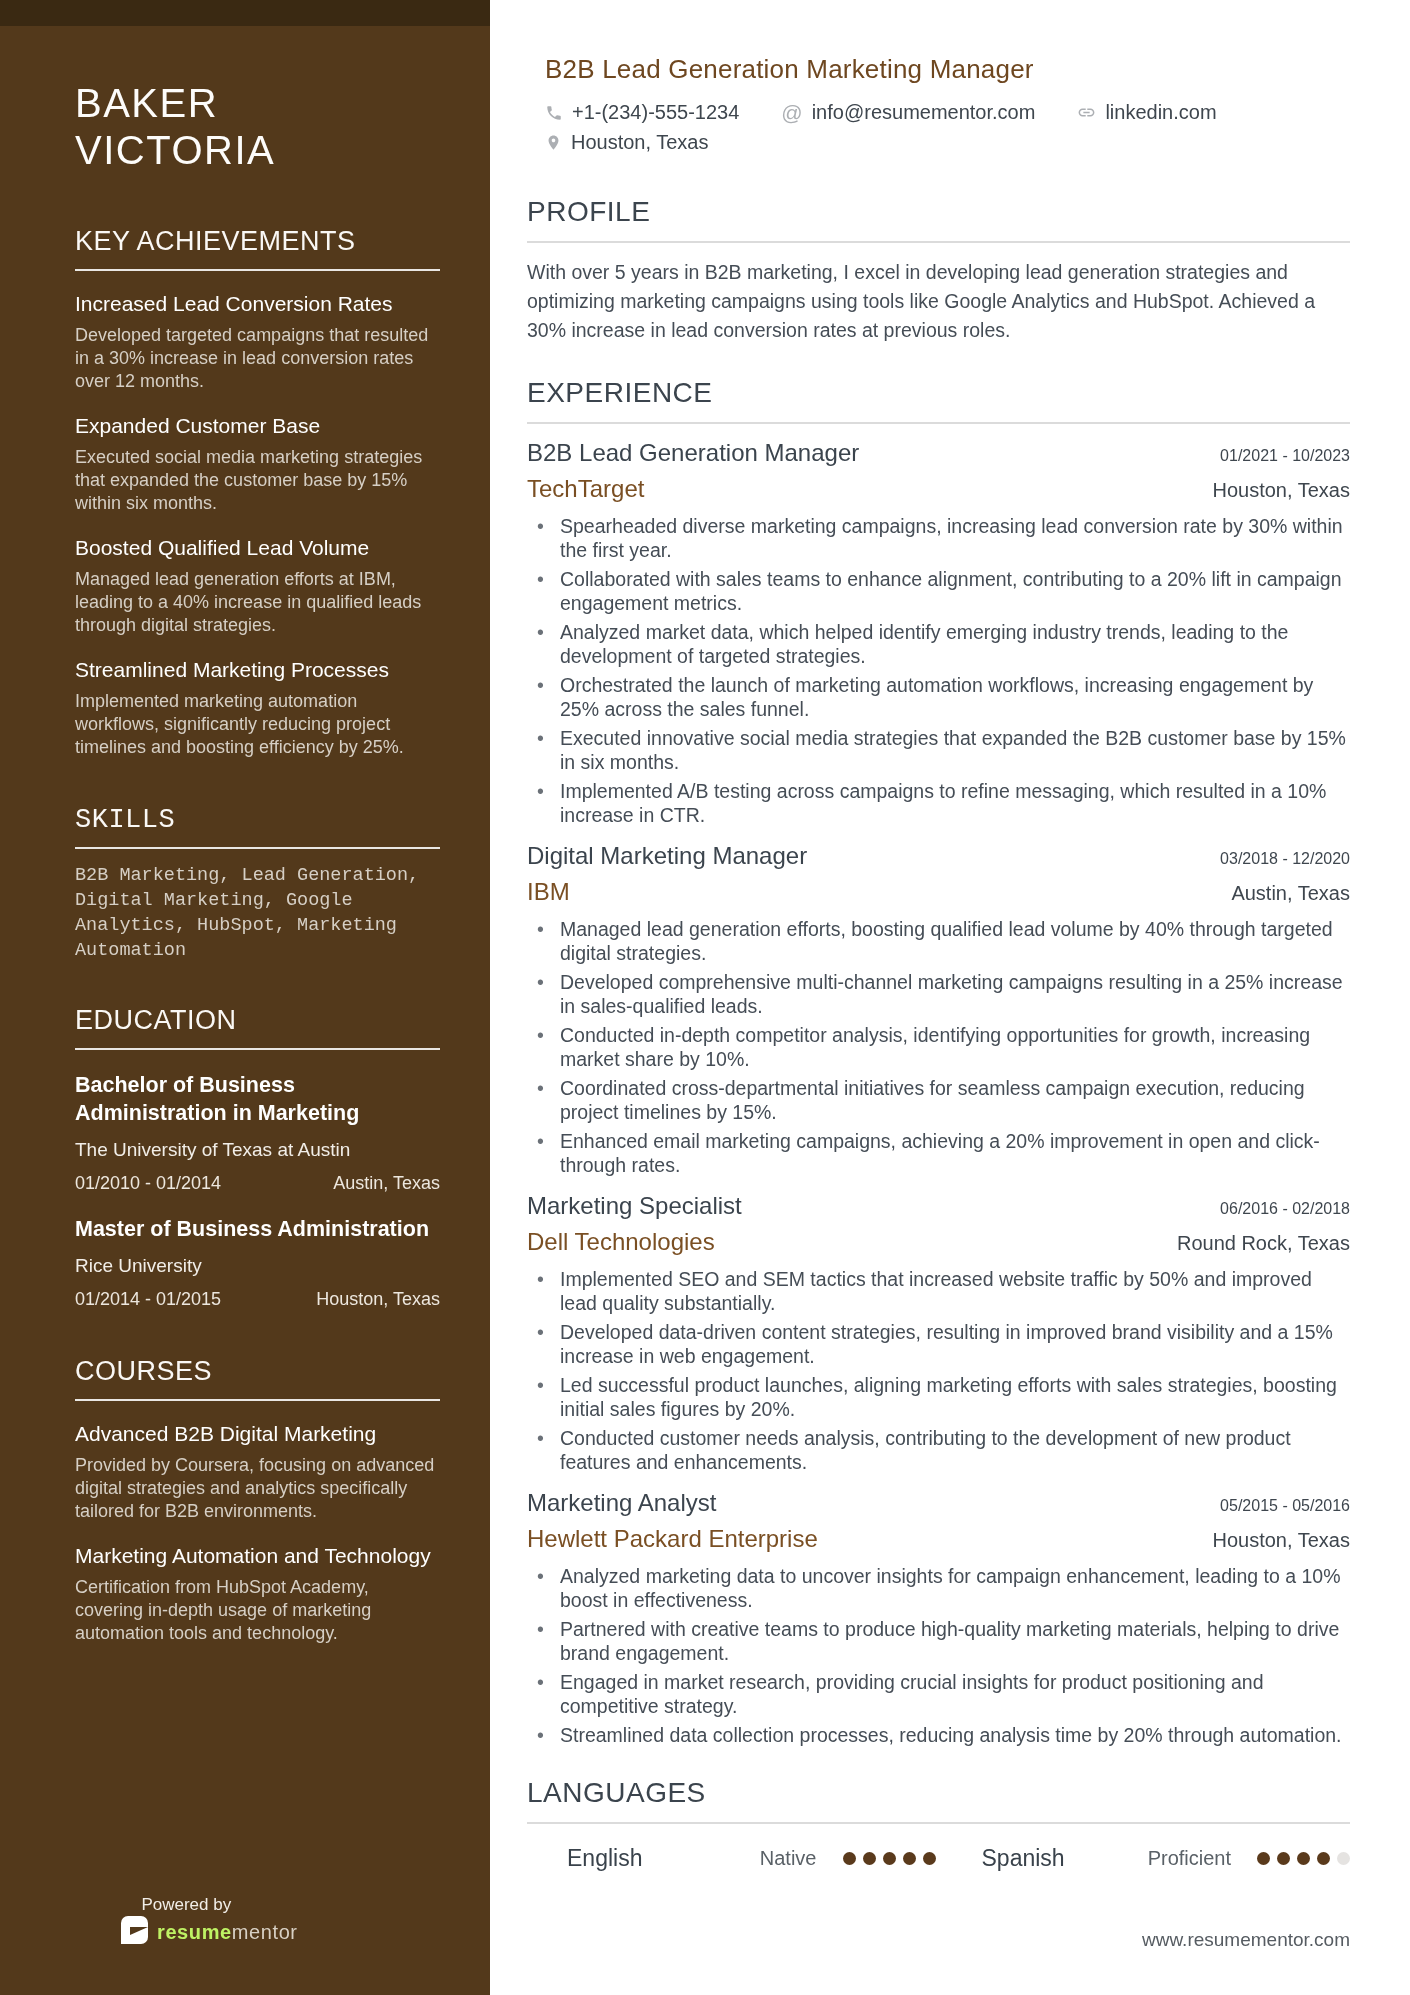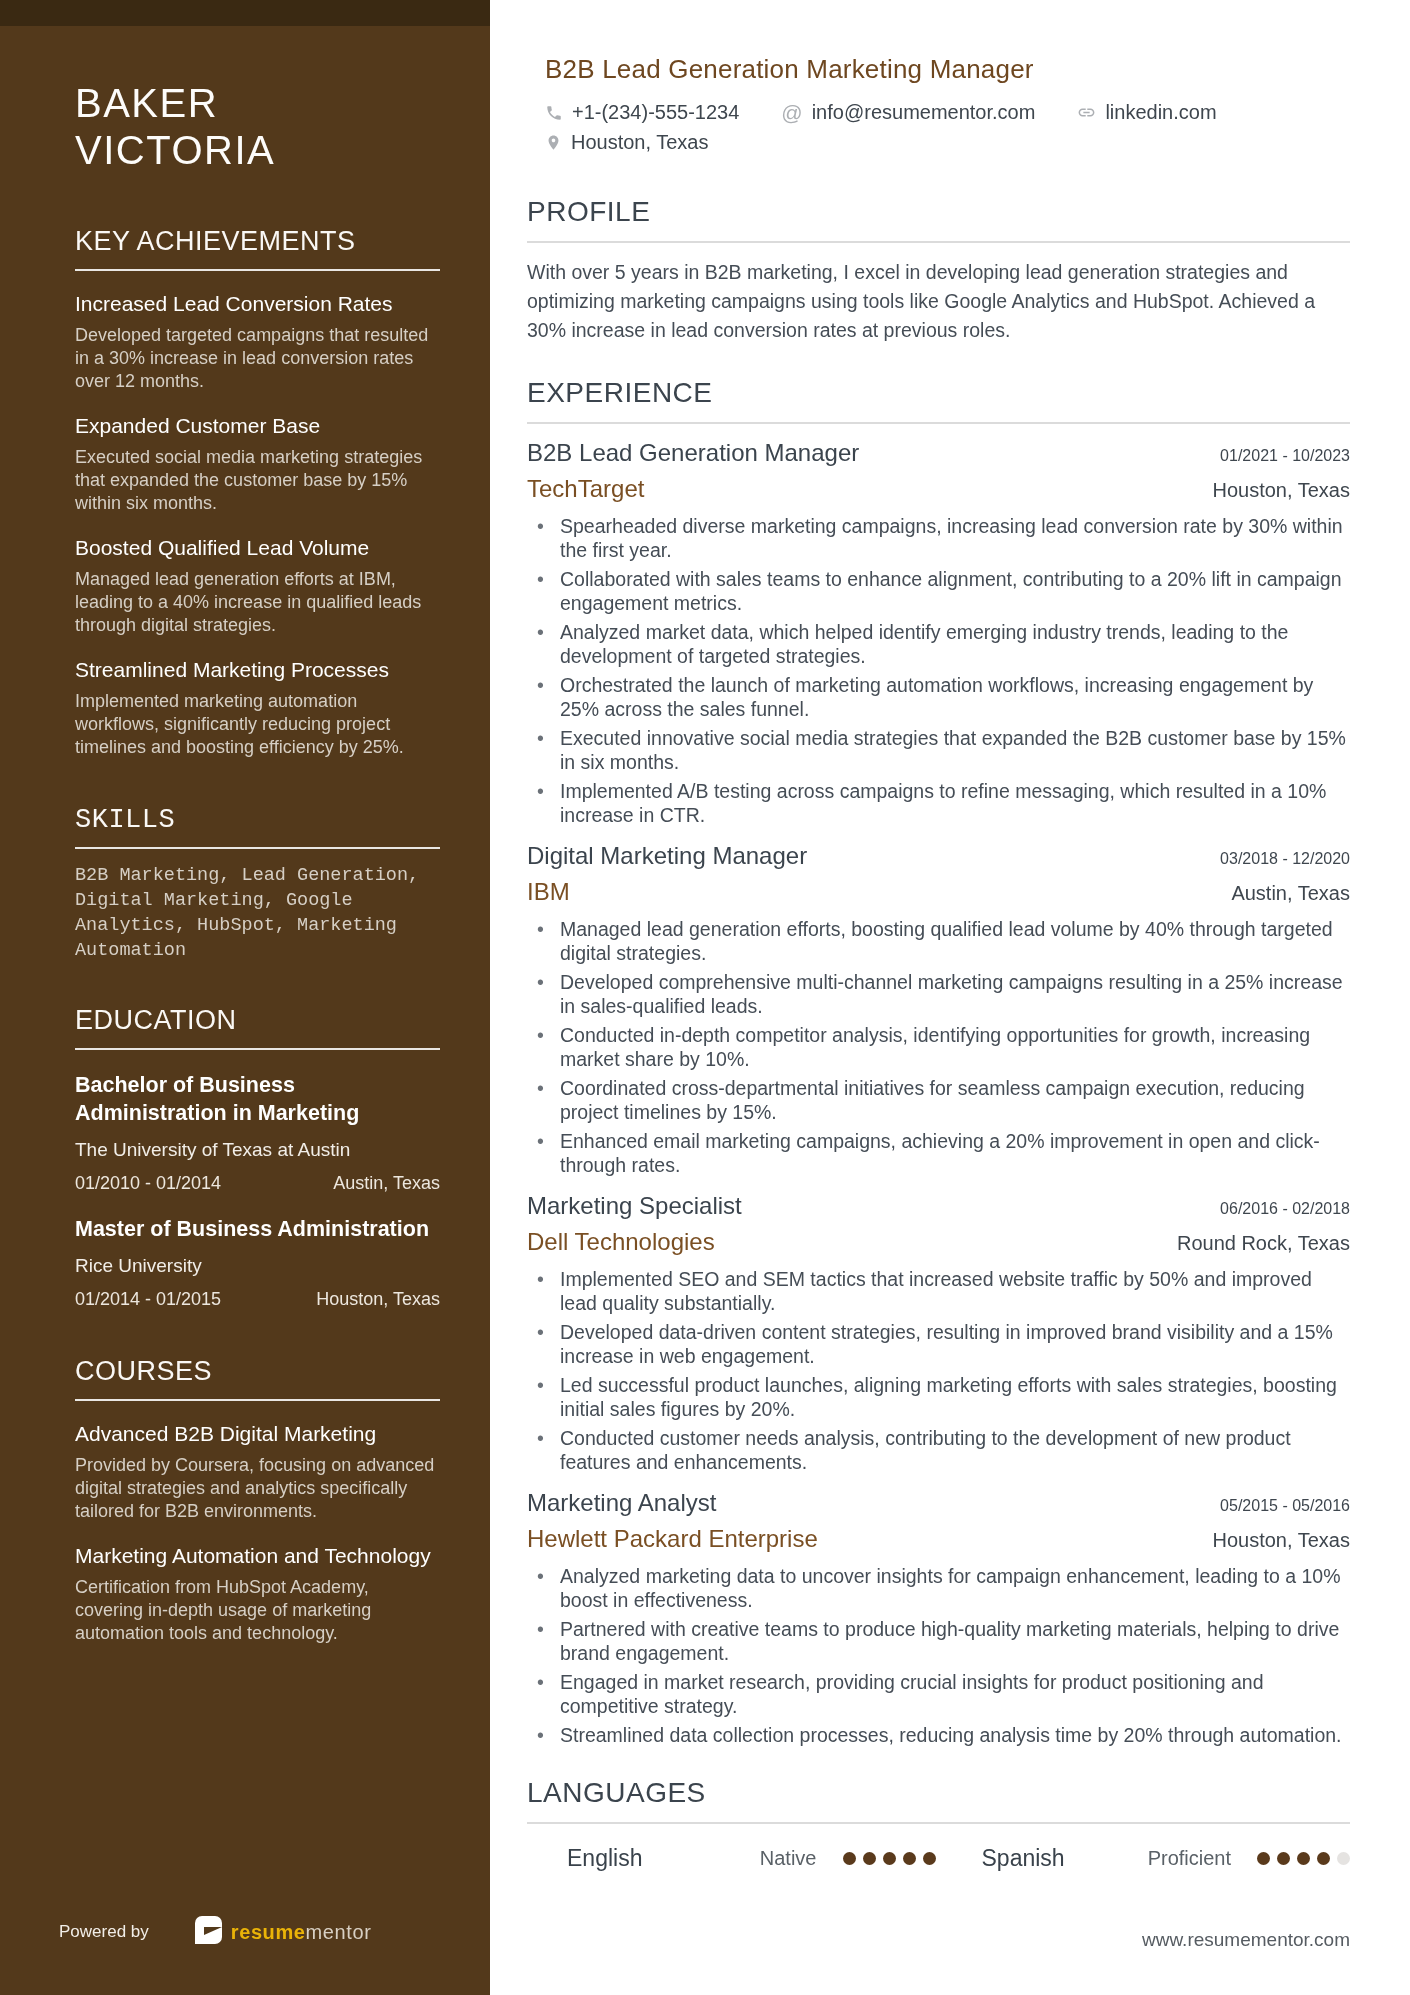--- a/index.html
+++ b/index.html
@@ -21,25 +21,25 @@
   .sec-courses{margin-top:46px;}
   .s-item{margin-top:19px;}
   .s-item h3{font-size:21px;font-weight:400;line-height:27px;margin:0;color:#FFFFFF;}
   .s-item p{margin:7px 0 0;font-size:18px;line-height:23px;color:#D6CFC5;}
   .skills-text{margin:14px 0 0;font-size:18.5px;line-height:25px;color:#D6CFC5;}
   .edu-item{margin-top:21px;}
   .edu-item h3{font-size:21.5px;font-weight:700;line-height:28px;margin:0;color:#FFFFFF;}
   .edu-item .school{margin:12px 0 0;font-size:19px;color:#F2EEE8;}
   .edu-item .meta{display:flex;justify-content:space-between;margin-top:12px;
                   font-size:18px;color:#EDE7DE;}
-  .sidebar-footer{position:absolute;left:59px;bottom:46px;display:flex;align-items:center;}
+  .sidebar-footer{position:absolute;left:75px;bottom:46px;display:flex;align-items:center;flex-direction:column;}
   .powered{font-size:17px;color:#F2EEE8;}
   .logo-wrap{margin-left:44px;display:flex;align-items:center;}
   .brand{margin-left:8px;font-size:20px;letter-spacing:.6px;}
-  .brand .b1{font-weight:700;color:#eab308;}
+  .brand .b1{font-weight:700;color:#bef264;}
   .brand .b2{font-weight:400;color:#D8D0C4;}
 
   
   .main{flex:1;position:relative;padding:54px 60px 0 37px;box-sizing:border-box;}
   .doc-title{margin:0 0 0 18px;font-size:26px;font-weight:400;color:#6E4720;letter-spacing:.2px;}
   .contact{margin:16px 0 0 18px;display:flex;align-items:center;font-size:20px;color:#3E464E;gap:16px;}
   .contact.second{margin-top:7px;}
   .c-item{display:flex;align-items:center;margin-right:26px;}
   .c-item .ic{display:flex;align-items:center;margin-right:9px;}
   .at-glyph{font-size:21px;color:#ACAFB3;line-height:1;}

